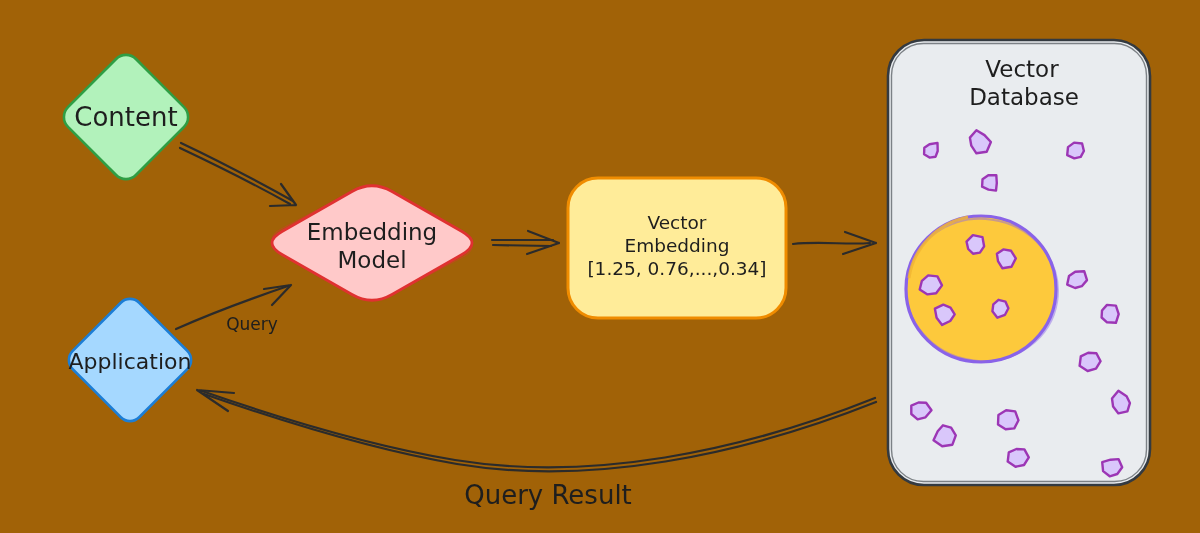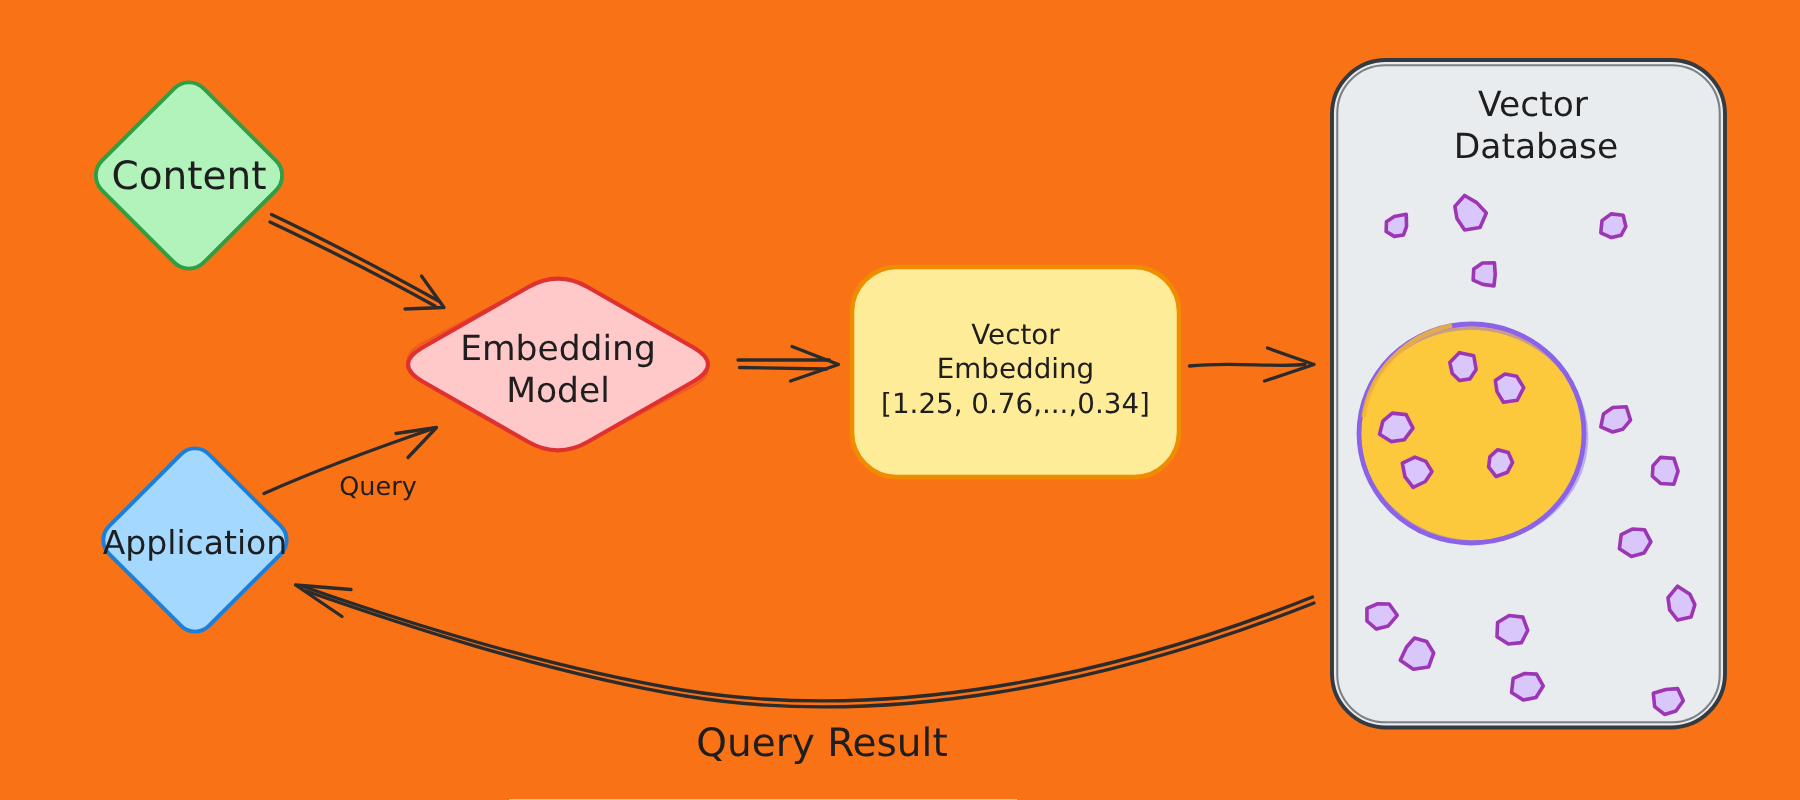--- a/index.html
+++ b/index.html
@@ -1,16 +1,16 @@
 <!DOCTYPE html>
 <html><head>
 <meta charset="utf-8">
 <style>
   html,body{margin:0;padding:0;background:#ffffff;}
-  .canvas{position:relative;width:1200px;height:533px;background:#f97316;overflow:hidden;
+  .canvas{position:relative;width:1200px;height:533px;background:#a16207;overflow:hidden;
           font-family:"DejaVu Sans", sans-serif;}
   svg{display:block;}
   text{fill:#1e1e1e;font-family:"DejaVu Sans", sans-serif;}
   .lbl{text-anchor:middle;}
   .node-content-shape{fill:#b2f2bb;stroke:#2f9e44;stroke-width:2.6;}
   .node-content-sketch{fill:none;stroke:#2f9e44;stroke-width:1.6;opacity:.45;}
   .node-application-shape{fill:#a5d8ff;stroke:#1c7ed6;stroke-width:2.6;}
   .node-application-sketch{fill:none;stroke:#1c7ed6;stroke-width:1.6;opacity:.45;}
   .node-embedding-shape{fill:#ffc9c9;stroke:#e03131;stroke-width:2.8;}
   .node-embedding-sketch{fill:none;stroke:#e03131;stroke-width:1.5;opacity:.38;}

